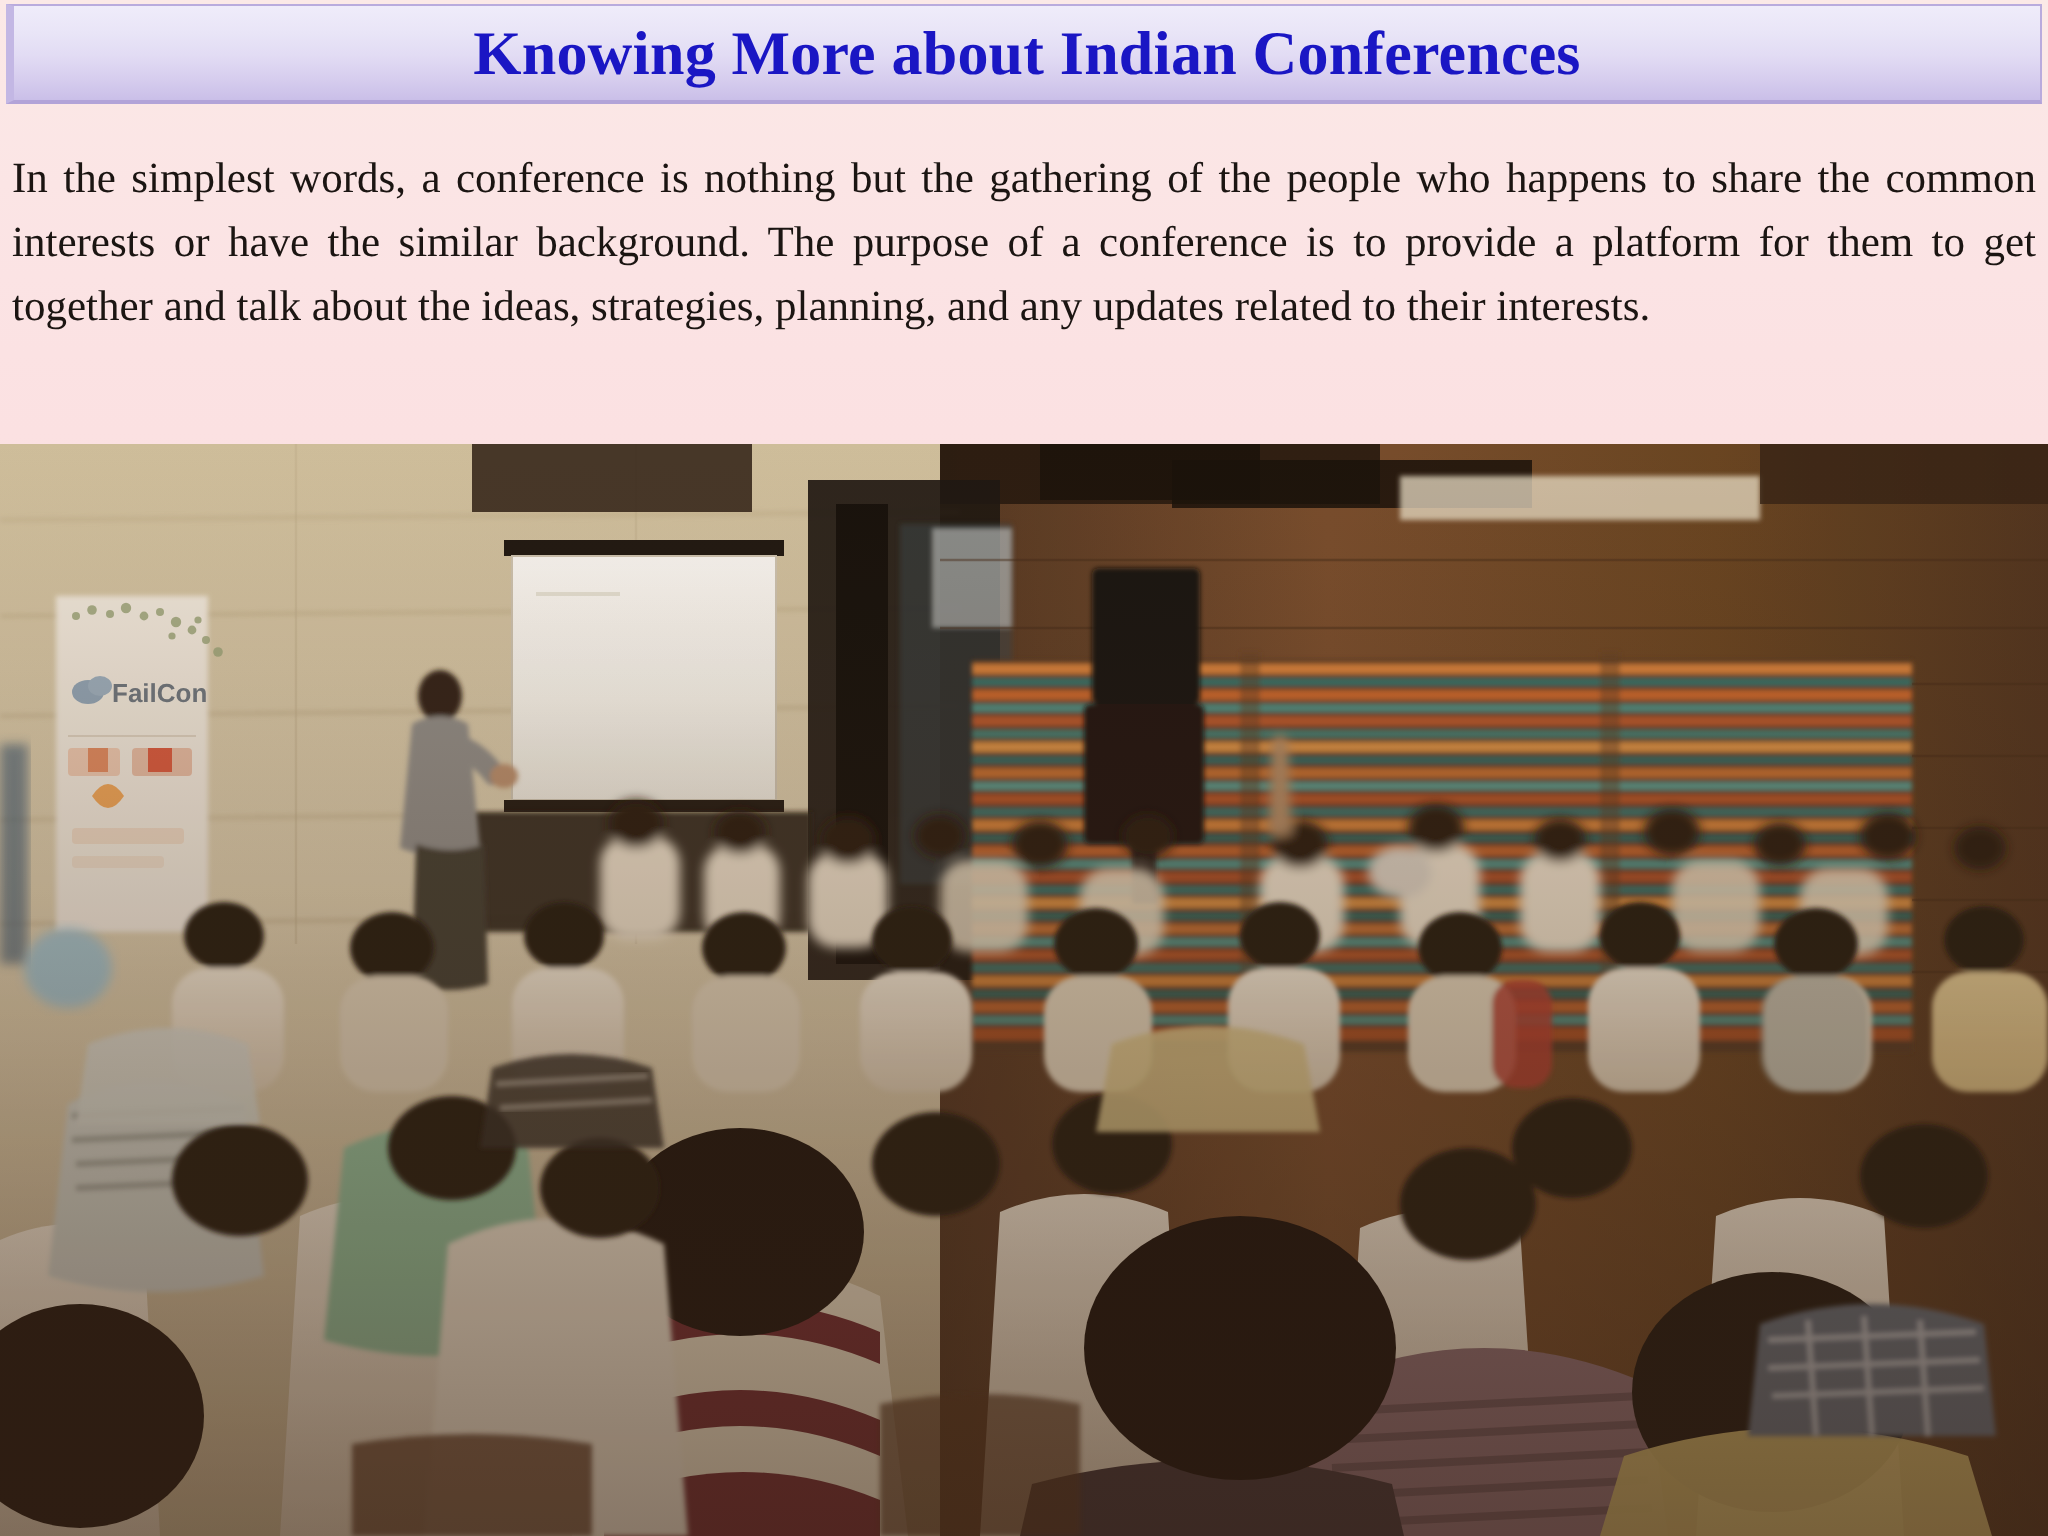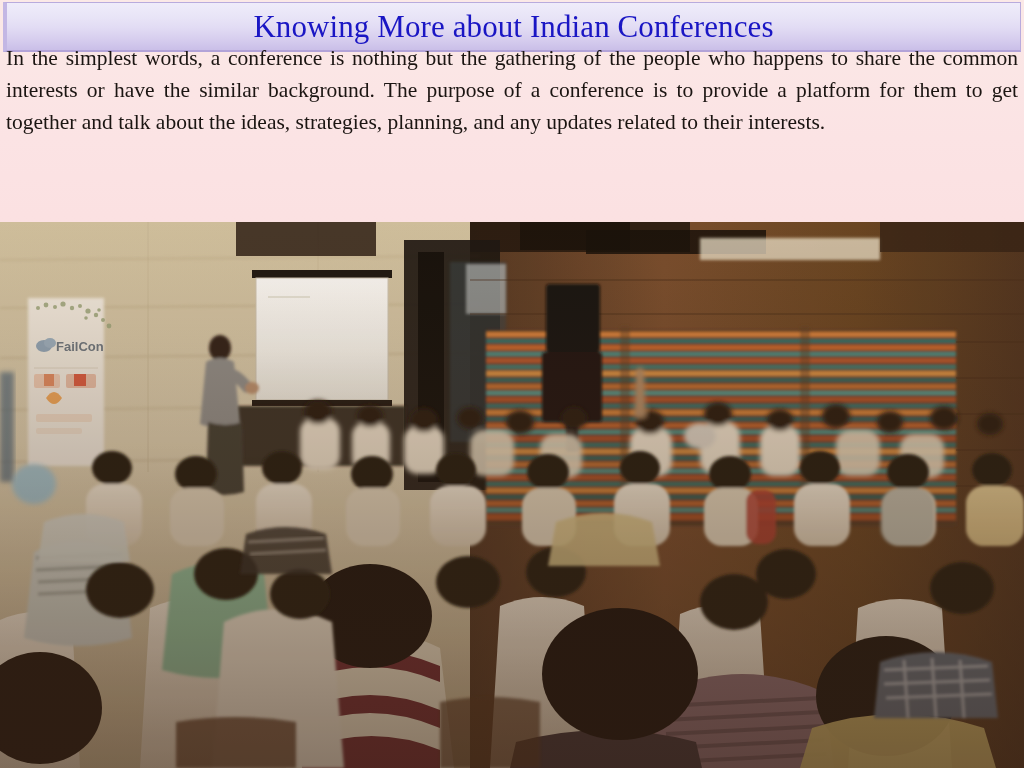--- a/index.html
+++ b/index.html
@@ -45,34 +45,34 @@
     border: 1px solid #b9abdd;
     border-left: 4px solid #c3b7e4;
     border-bottom: 2px solid #b2a3d8;
     display: flex;
     align-items: center;
     justify-content: center;
   }
 
   #title-text {
     font-family: "Liberation Serif", "DejaVu Serif", serif;
-    font-weight: normal;
+    font-weight: bold;
     font-size: 31px;
     line-height: 1;
     color: #1a16c4;
     letter-spacing: 0.1px;
     white-space: nowrap;
     text-align: center;
   }
 
   
   #body-text {
     position: absolute;
     left: 6px;
-    top: 42px;
+    top: 73px;
     width: 1012px;
     font-family: "Liberation Serif", "DejaVu Serif", serif;
     font-size: 21.5px;
     line-height: 32px;
     color: #1b1512;
     text-align: justify;
     text-justify: inter-word;
     margin: 0;
   }
 

